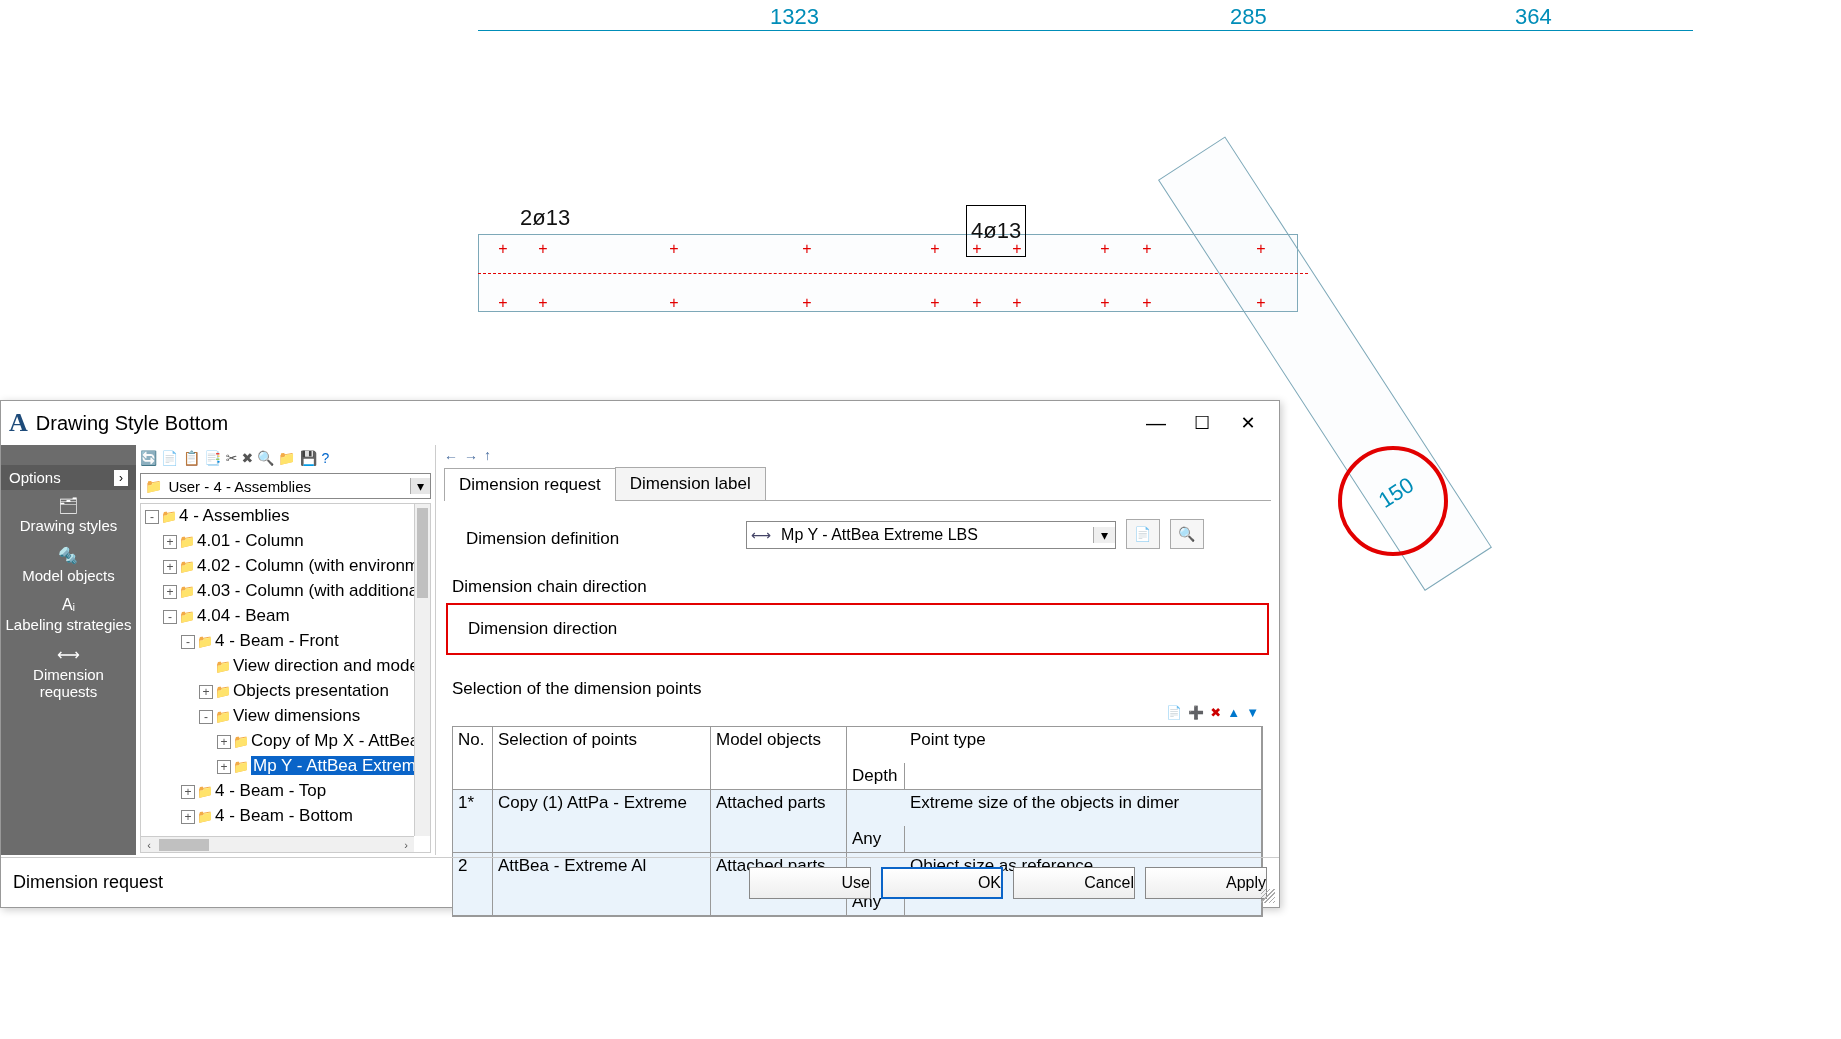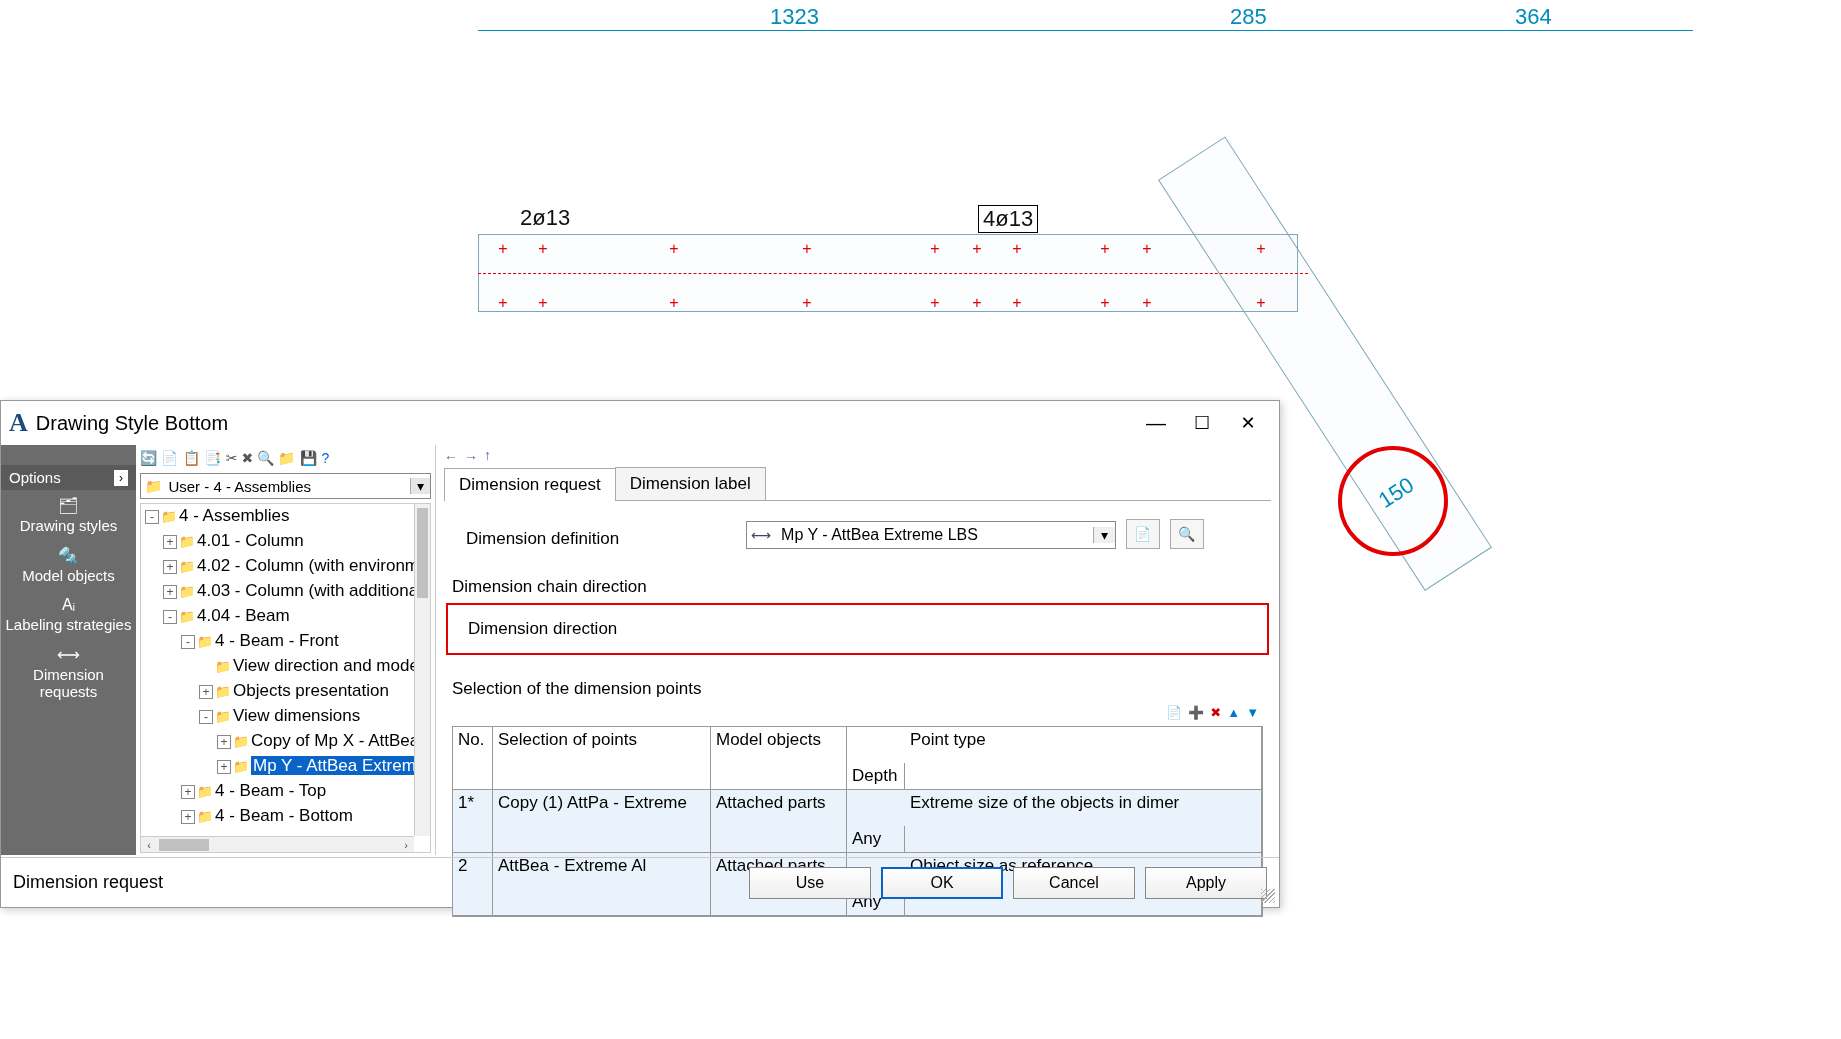--- a/index.html
+++ b/index.html
@@ -2,21 +2,21 @@
 <html><head>
 <meta charset="utf-8">
 <style>
 * { box-sizing: border-box; margin: 0; padding: 0; }
 body { font-family: "Segoe UI", Arial, sans-serif; font-size: 14px; background: #fff; width: 1841px; height: 1039px; position: relative; overflow: hidden; }
 
 
 .drawing-area { position: absolute; left: 0; top: 0; width: 1841px; height: 550px; }
 .dim-text { font-family: Arial, sans-serif; color: #008db8; font-size: 22px; position: absolute; }
 .label-text { font-family: Arial, sans-serif; color: #111; font-size: 22px; position: absolute; }
-.label-box { border: 1px solid #000; padding: 0 4px; margin-left: 12px; }
+.label-box { border: 1px solid #000; padding: 12px 4px; }
 .beam-rect { position: absolute; border: 1px solid #7da8b8; background: rgba(200,220,230,0.05); }
 .cross { position: absolute; width: 14px; height: 14px; color: #e20000; font-size: 16px; line-height: 14px; text-align: center; }
 .dashline { position: absolute; border-top: 1px dashed #e20000; height: 0; }
 .dimline { position: absolute; border-top: 1px solid #008db8; height: 0; }
 .circle-highlight { position: absolute; border: 4px solid #e20000; border-radius: 50%; }
 
 
 .dialog { position: absolute; left: 0; top: 400px; width: 1280px; height: 508px; background: #fff; border: 1px solid #999; box-shadow: 2px 2px 8px rgba(0,0,0,0.2); }
 .titlebar { display: flex; align-items: center; height: 44px; padding: 0 8px; }
 .titlebar .logo-A { font-family: Georgia, serif; font-weight: bold; font-size: 26px; color: #1e4b7a; margin-right: 8px; }
@@ -84,21 +84,21 @@
 .grid-cell { border-right: 1px solid #999; border-bottom: 1px solid #999; padding: 3px 5px; overflow:hidden; white-space:nowrap; }
 .c-no { width: 40px; }
 .c-sel { width: 218px; }
 .c-mo { width: 136px; }
 .c-dep { width: 58px; margin-top: 36px; }
 .c-pt { flex:1; }
 
 
 .bottombar { position: absolute; left:0; right:0; bottom:0; height: 50px; border-top: 1px solid #ccc; display:flex; align-items:center; padding: 0 12px; }
 .bottombar .status { flex:1; font-size: 18px; }
-.btn { width: 122px; height: 32px; border: 1px solid #888; background: linear-gradient(#fff,#eee); font-size: 16px; margin-left: 10px; cursor:pointer; }
+.btn { width: 122px; height: 32px; border: 1px solid #888; background: linear-gradient(#fff,#eee); font-size: 16px; margin-left: 10px; cursor:pointer;text-align:right; }
 .btn.primary { border: 2px solid #0a64c8; }
 .resize-grip { position:absolute; right:4px; bottom:4px; width:14px; height:14px; background: repeating-linear-gradient(135deg,#aaa,#aaa 1px,transparent 1px,transparent 3px); }
 </style>
 </head>
 <body>
 
 <div class="drawing-area">
 
   <div class="dimline" style="left:478px; top:30px; width:630px;"></div>
   <div class="dimline" style="left:1108px; top:30px; width:285px;"></div>

